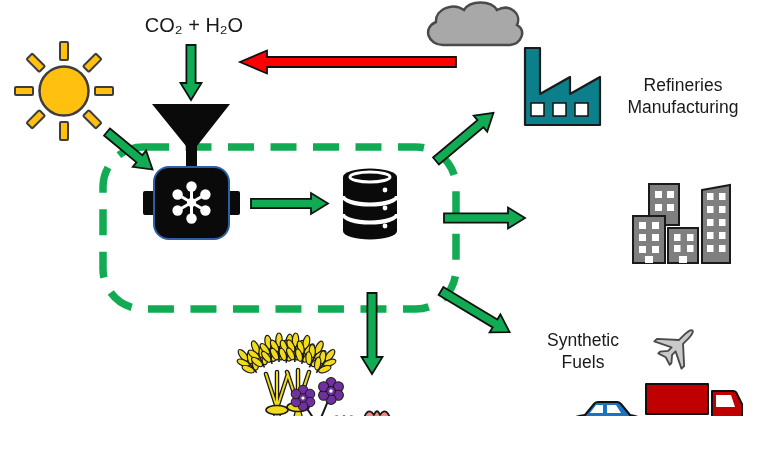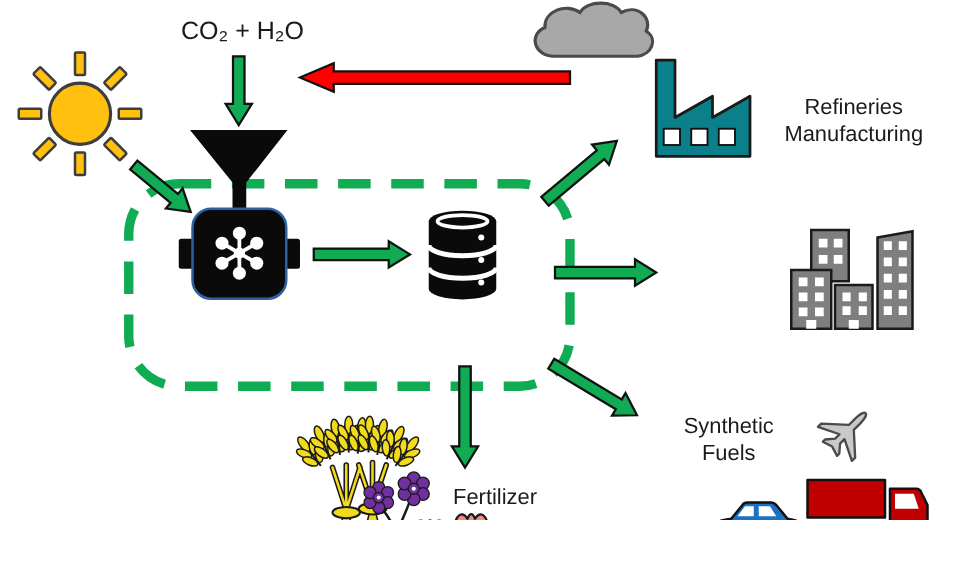--- a/index.html
+++ b/index.html
@@ -229,15 +229,14 @@
     <use href="#tulip" transform="translate(344,424)"></use>
     <use href="#tulip" transform="translate(377,419)"></use>
   </g>
 </svg>
 
 <div class="lbl big" style="left:194px;top:25px">CO₂ + H₂O</div>
 <div class="lbl" style="left:683px;top:96px">Refineries
 Manufacturing</div>
 <div class="lbl" style="left:583px;top:351px">Synthetic
 Fuels</div>
-<div class="lbl" style="left:396px;top:397px">Fertilizer</div>
 
 </div>
 
 </body></html>

